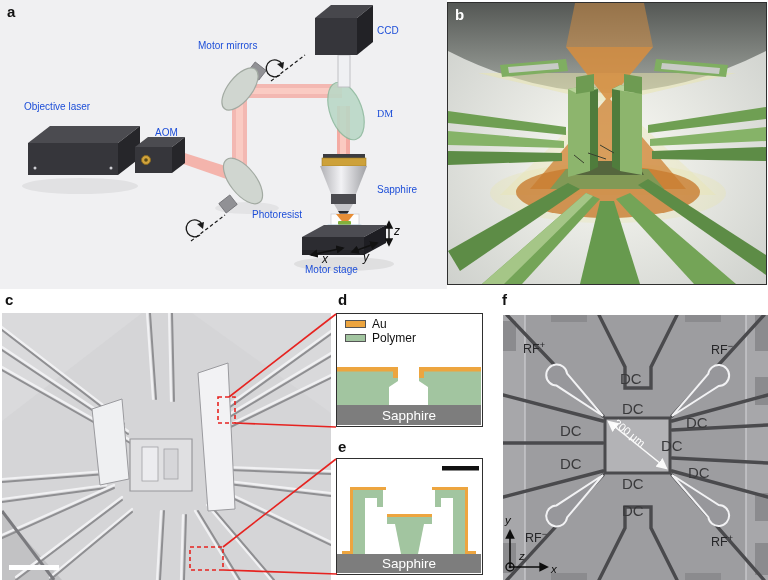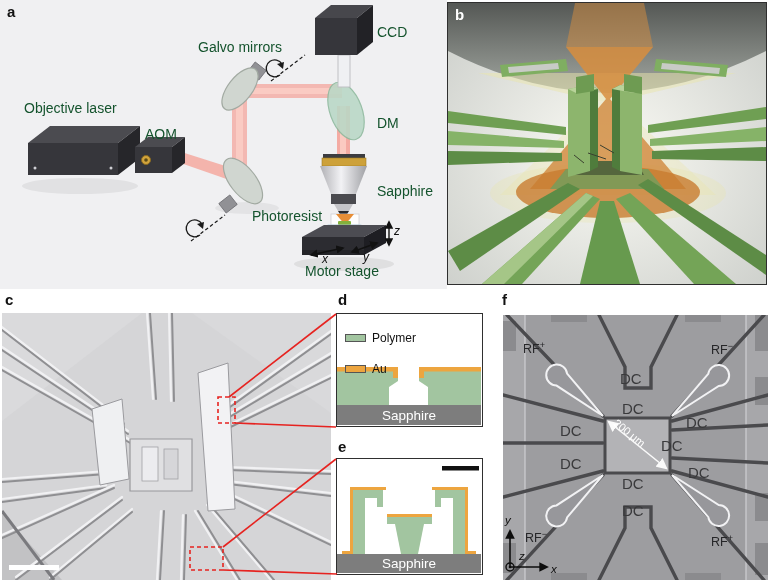--- a/index.html
+++ b/index.html
@@ -1,21 +1,21 @@
 <!DOCTYPE html>
 <html><head>
 <meta charset="utf-8">
 <style>
   html,body{margin:0;padding:0;background:#ffffff;}
   #figure{position:relative;width:768px;height:580px;background:#ffffff;overflow:hidden;
           font-family:"Liberation Sans",sans-serif;color:#1a1a1a;}
   .abs{position:absolute;}
   .letter{position:absolute;font-size:15px;font-weight:bold;color:#111;line-height:1;}
   .letter-light{color:#ffffff;}
-  .complabel{position:absolute;font-size:14px;color:#14532d;white-space:nowrap;line-height:1.1;}
+  .complabel{position:absolute;font-size:10px;color:#1d4ed8;white-space:nowrap;line-height:1.1;}
   .axislabel{position:absolute;font-size:12px;font-style:italic;color:#111;line-height:1;}
   .panelbox{position:absolute;background:#ffffff;border:1.5px solid #2f2f2f;box-sizing:border-box;}
   .legend-row{position:absolute;display:flex;align-items:center;gap:6px;}
   .swatch{width:21px;height:8px;border:1px solid #555;box-sizing:border-box;display:inline-block;}
   .swatch-au{background:#eda53f;}
   .swatch-polymer{background:#a2c5a0;}
   .legend-label{font-size:12px;color:#111;line-height:1;}
   .sem-label{position:absolute;font-size:15px;color:#3a3a3c;line-height:1;white-space:nowrap;}
   .rf-label{position:absolute;font-size:12.5px;color:#262628;line-height:1;white-space:nowrap;text-align:right;}
   .rf-label sup{font-size:9px;}
@@ -131,24 +131,24 @@
       </g>
 
       <g stroke="#111" stroke-width="1.4">
         <line x1="389" y1="222" x2="389" y2="245" marker-start="url(#ah)" marker-end="url(#ah)"></line>
         <line x1="311" y1="255" x2="343" y2="248" marker-start="url(#ah)" marker-end="url(#ah)"></line>
         <line x1="352" y1="252" x2="377" y2="243" marker-start="url(#ah)" marker-end="url(#ah)"></line>
       </g>
     </svg>
 
     <div class="complabel" style="left:24px;top:101px;">Objective laser</div>
-    <div class="complabel" style="left:145px;top:127px;">AOM</div>
-    <div class="complabel" style="left:198px;top:40px;">Galvo mirrors</div>
+    <div class="complabel" style="left:155px;top:127px;">AOM</div>
+    <div class="complabel" style="left:198px;top:40px;">Motor mirrors</div>
     <div class="complabel" style="left:377px;top:25px;">CCD</div>
-    <div class="complabel" style="left:377px;top:116px;">DM</div>
+    <div class="complabel" style="left:377px;top:108px;font-family:Liberation Serif, serif;">DM</div>
     <div class="complabel" style="left:377px;top:184px;">Sapphire</div>
     <div class="complabel" style="left:252px;top:209px;">Photoresist</div>
     <div class="complabel" style="left:305px;top:264px;text-align:center;">Motor stage</div>
     <div class="axislabel" style="left:322px;top:253px;">x</div>
     <div class="axislabel" style="left:363px;top:251px;">y</div>
     <div class="axislabel" style="left:394px;top:225px;">z</div>
   </div>
 
   <div class="abs" style="left:447px;top:2px;width:318px;height:281px;border:1.5px solid #2f2f2f;">
     <svg width="318" height="281" viewBox="0 0 318 281">
@@ -330,21 +330,21 @@
       <polygon points="0,57 61,57 61,67 52,73 52,91 0,91" fill="#a2c5a0"></polygon>
       <polygon points="144,57 82,57 82,67 91,73 91,91 144,91" fill="#a2c5a0"></polygon>
       <g>
         <rect x="0" y="53" width="61" height="4.5" fill="#eda53f"></rect>
         <rect x="82" y="53" width="62" height="4.5" fill="#eda53f"></rect>
         <rect x="56" y="57" width="5" height="7" fill="#eda53f"></rect>
         <rect x="82" y="57" width="5" height="7" fill="#eda53f"></rect>
       </g>
       <text x="72" y="106" text-anchor="middle" font-size="13.5" fill="#ffffff">Sapphire</text>
     </svg>
-    <div class="legend-row" style="left:8px;top:4px;margin-top:45px;">
+    <div class="legend-row" style="left:8px;top:4px;">
       <span class="swatch swatch-au"></span>
       <span class="legend-label">Au</span>
     </div>
     <div class="legend-row" style="left:8px;top:18px;">
       <span class="swatch swatch-polymer"></span>
       <span class="legend-label">Polymer</span>
     </div>
   </div>
 
   <div class="panelbox" style="left:336px;top:458px;width:147px;height:117px;">

